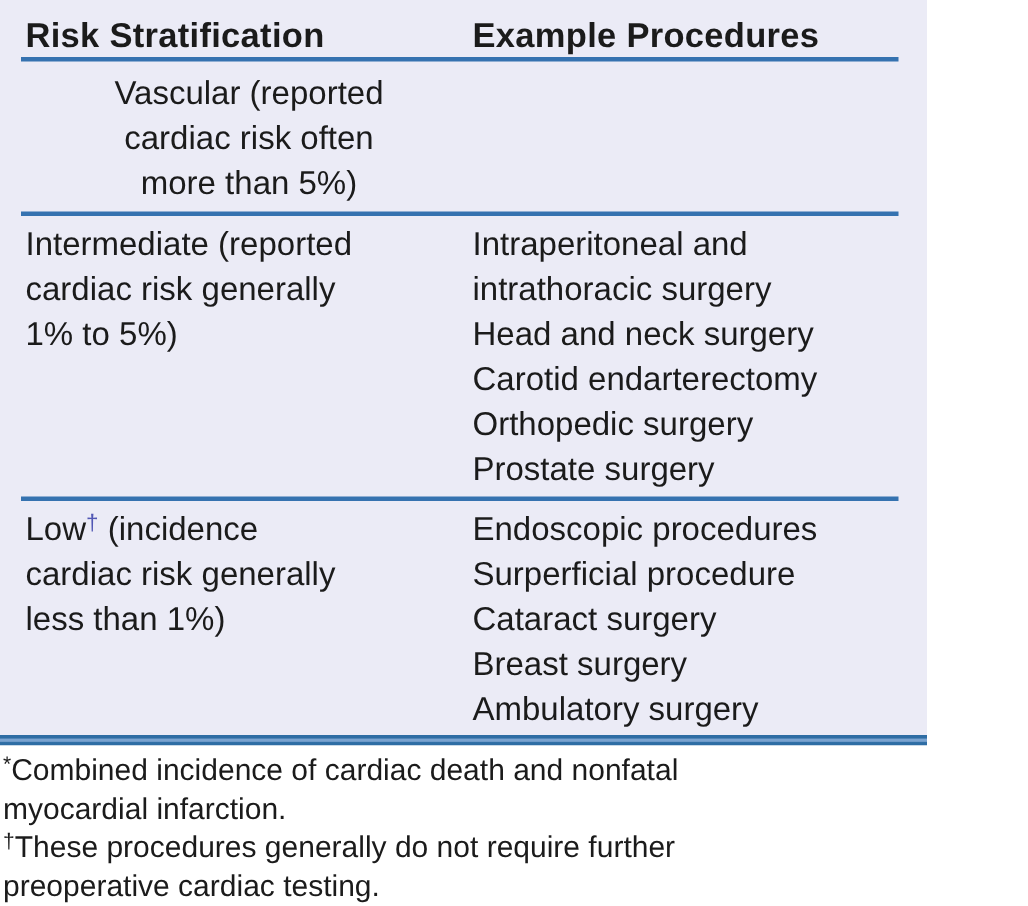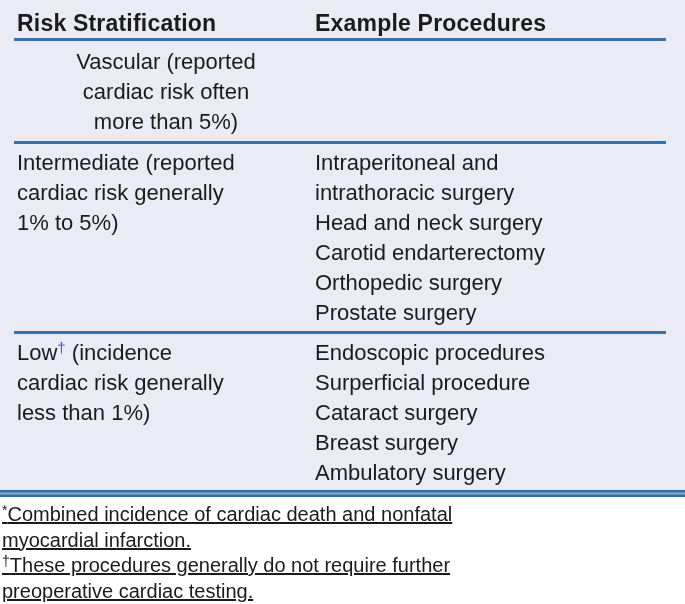--- a/index.html
+++ b/index.html
@@ -1,18 +1,18 @@
 <!DOCTYPE html>
 <html><head>
 <meta charset="utf-8">
 <style>
   html, body { margin: 0; padding: 0; background: #ffffff; }
   .page {
     position: relative;
-    width: 685px;
+    width: 618px;
     height: 604px;
     overflow: hidden;
     background: #ffffff;
     font-family: "Liberation Sans", "DejaVu Sans", sans-serif;
     color: #1b1b1b;
     -webkit-font-smoothing: antialiased;
   }
   .table-area {
     background: #ebebf6;
   }
@@ -57,21 +57,20 @@
     background: linear-gradient(to bottom, #2e6da4 0%, #2e6da4 28%, #7aa3d0 40%, #7aa3d0 60%, #2e6da4 72%, #2e6da4 100%);
   }
   .footnotes {
     background: #ffffff;
     padding: 5px 6px 0 2px;
   }
   .fn-line {
     font-size: 20px;
     line-height: 25.5px;
     white-space: pre;
-    text-decoration: underline;
   }
   .fn-line sup.marker { vertical-align: 6px; font-size: 14px; }
 </style>
 </head>
 <body>
 
 <div class="page">
 
   <div class="table-area">
 

